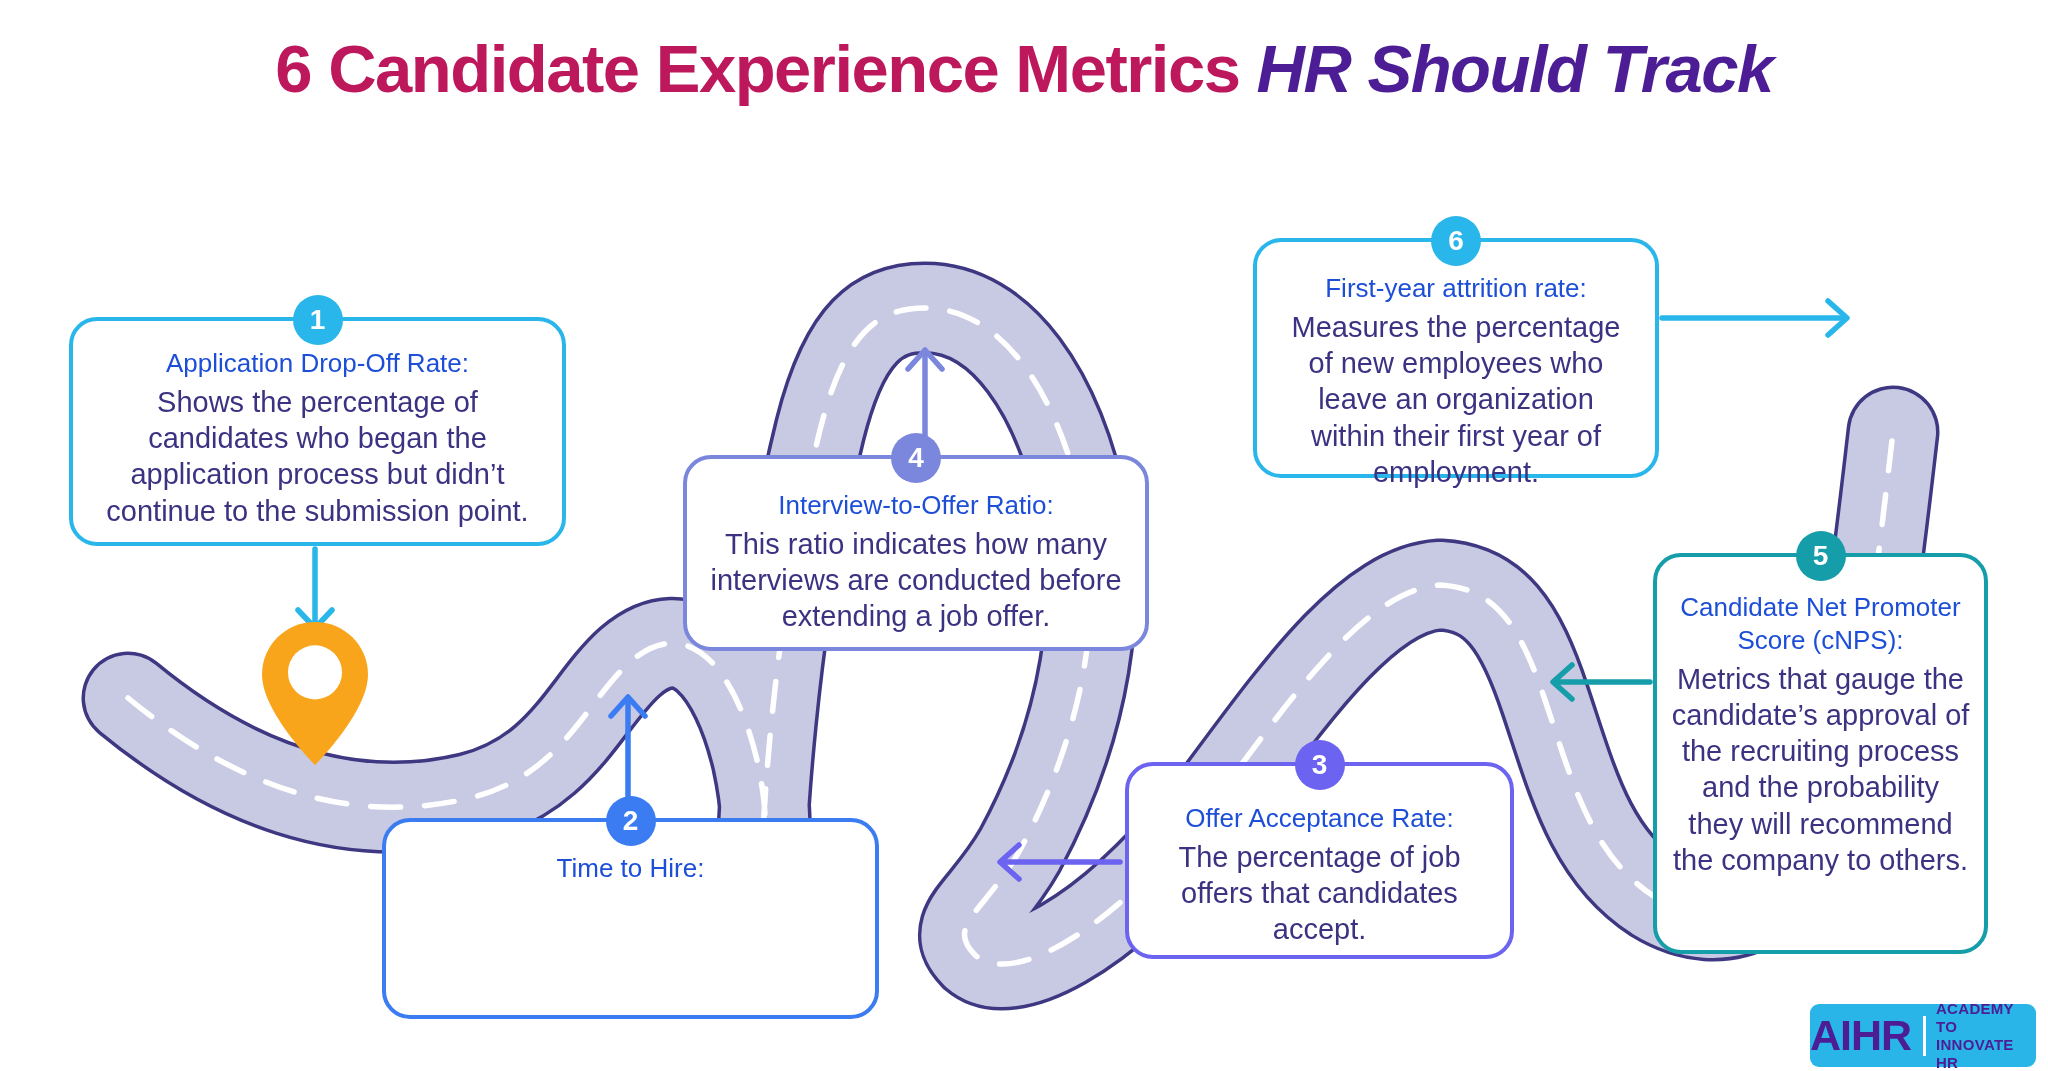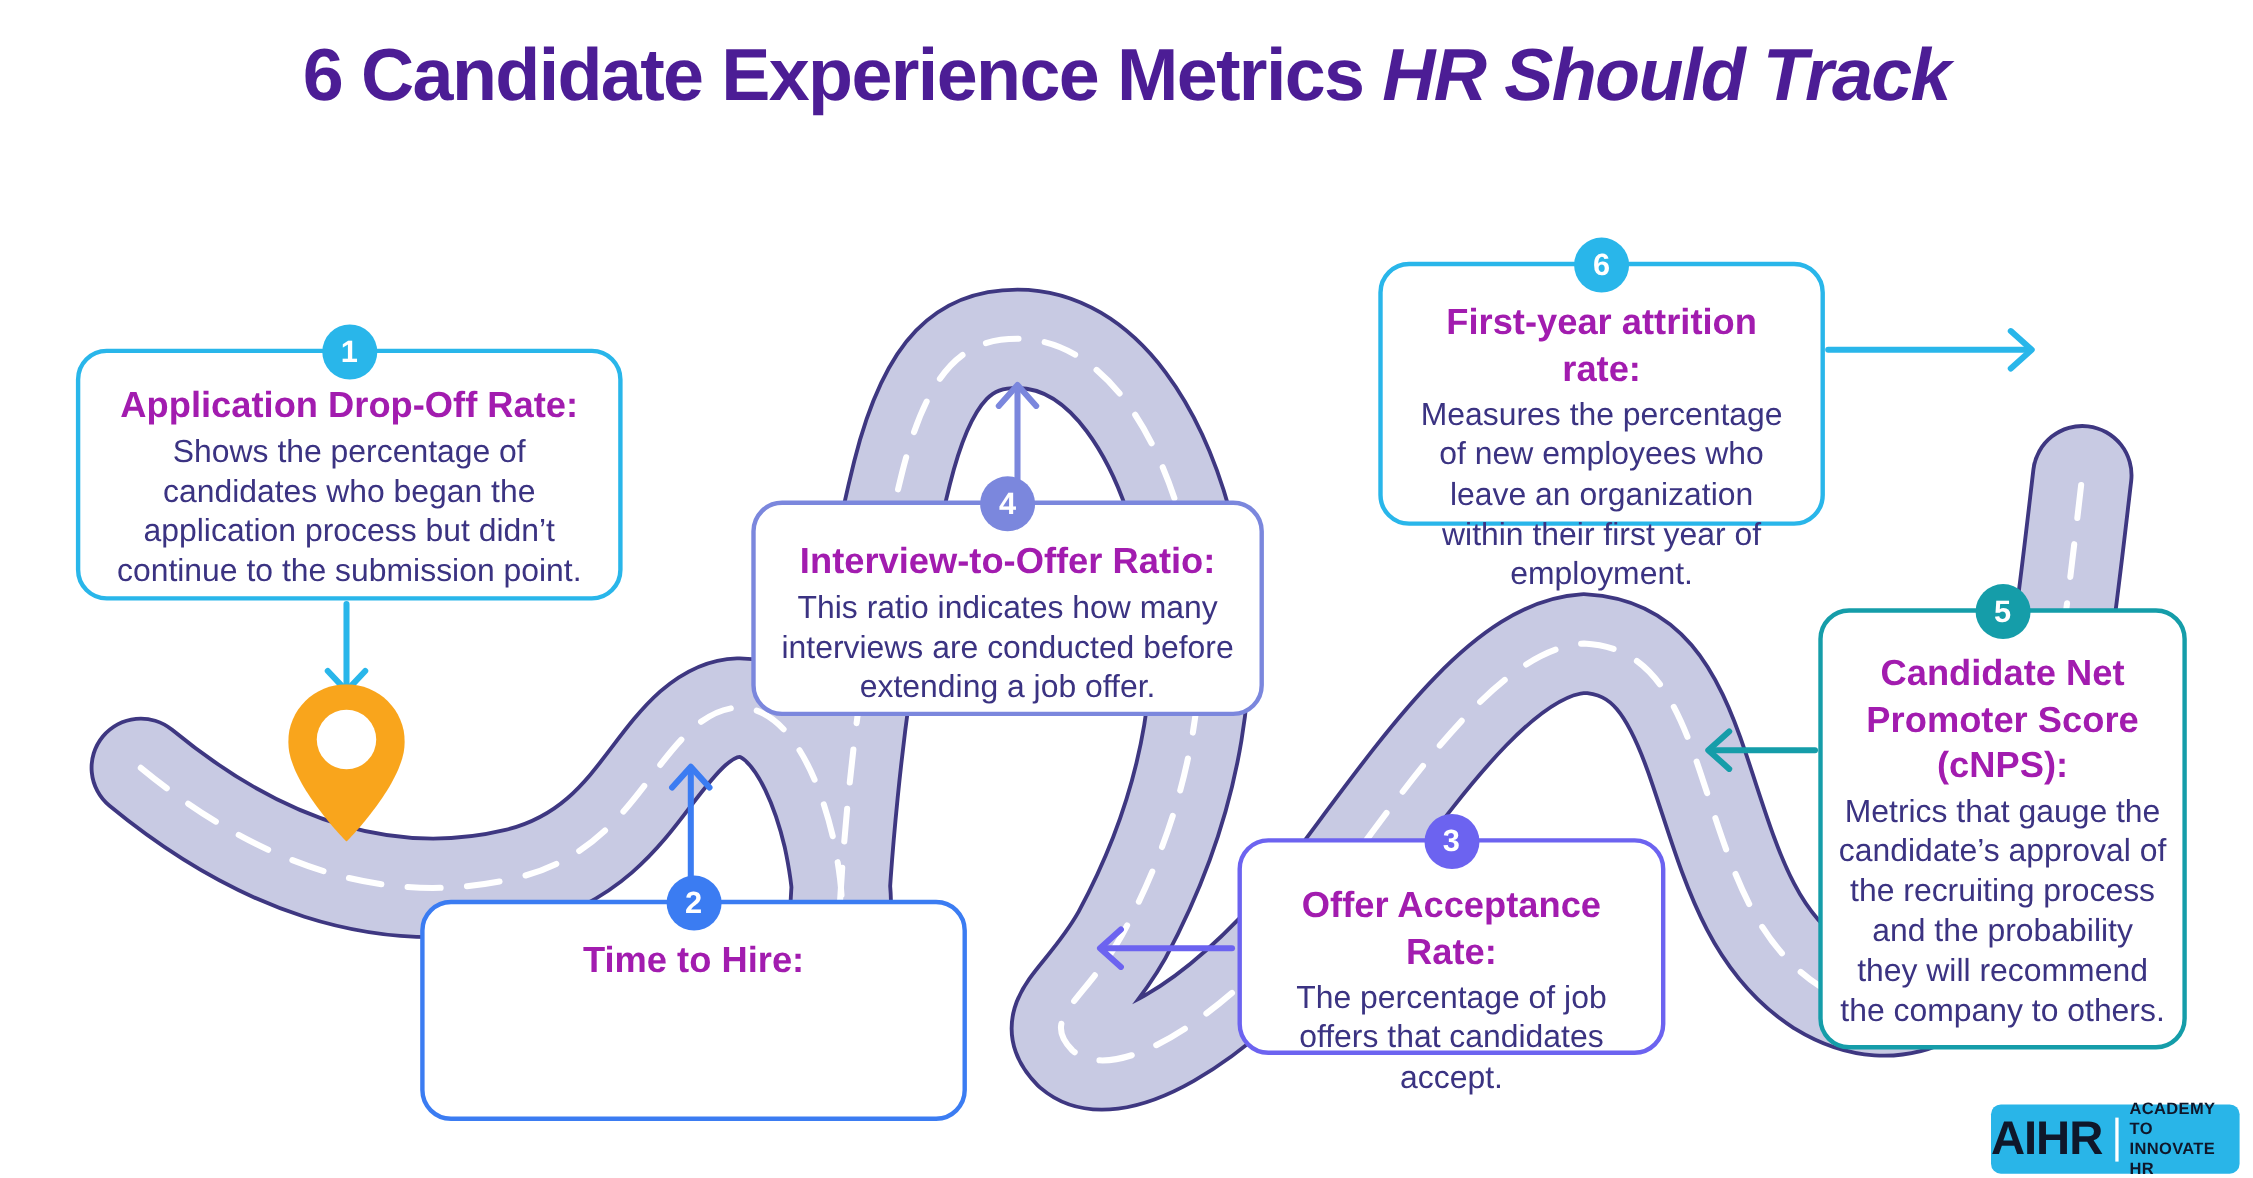--- a/index.html
+++ b/index.html
@@ -14,31 +14,31 @@
   }
   .metric-card{
     position:absolute;background:#ffffff;border:4px solid #29b6ea;border-radius:28px;
     box-sizing:border-box;text-align:center;padding:30px 22px 10px;
   }
   .metric-card .badge{
     position:absolute;top:-26px;left:50%;transform:translateX(-50%);
     width:50px;height:50px;border-radius:50%;background:#29b6ea;color:#fff;
     font-size:28px;font-weight:700;display:flex;align-items:center;justify-content:center;
   }
-  .metric-card h3{margin:0 0 4px;font-size:33px;line-height:1.26;font-weight:700;color:#a21caf;}
+  .metric-card h3{margin:0 0 4px;font-size:26px;line-height:1.26;font-weight:400;color:#1d4ed8;}
   .metric-card p{margin:0;font-size:29px;line-height:1.25;font-weight:400;color:#3b3382;}
   .card-1{left:69px;top:317px;width:497px;height:229px;padding-top:26px;}
   .card-2{left:382px;top:818px;width:497px;height:201px;}
   .card-3{left:1125px;top:762px;width:389px;height:197px;padding-top:36px;}
   .card-4{left:683px;top:455px;width:466px;height:196px;}
   .card-5{left:1653px;top:553px;width:335px;height:401px;padding-top:34px;padding-left:14px;padding-right:14px;}
   .card-6{left:1253px;top:238px;width:406px;height:240px;}
   .logo{
     position:absolute;left:1810px;top:1004px;width:226px;height:63px;border-radius:9px;
-    background:#29b5e8;color:#0f172a;display:flex;align-items:center;justify-content:center;
+    background:#29b5e8;color:#4c1d95;display:flex;align-items:center;justify-content:center;
   }
   .logo .brand{font-size:43px;font-weight:700;letter-spacing:-1px;line-height:1;}
   .logo .divider{width:3px;height:40px;background:#ffffff;margin:0 10px 0 12px;}
   .logo .tagline{font-size:15px;font-weight:700;line-height:1.2;text-align:left;letter-spacing:.3px;}
 </style>
 </head>
 <body>
 
 <div class="stage">
 
@@ -111,21 +111,21 @@
       <use href="#pin" x="0" y="0" width="40" height="54" transform="translate(262,622) scale(2.65)"></use>
       <use href="#pin" transform="translate(575,514) scale(2.65)"></use>
       <use href="#pin" transform="translate(872,179) scale(2.65)"></use>
       <use href="#pin" transform="translate(907,747) scale(2.65)"></use>
       <use href="#pin" transform="translate(1457,522) scale(2.65)"></use>
       <use href="#pin" transform="translate(1840,252) scale(2.65)"></use>
     </g>
   </svg>
 
   <div class="page-title">
-    <span style="color: #4c1d95;">6 Candidate Experience Metrics</span>
+    <span style="color: #be185d;">6 Candidate Experience Metrics</span>
     <span> </span>
     <span style="color: #4c1d95; font-style: italic;">HR Should Track</span>
   </div>
 
   <div class="metric-card card-1" style="border-color: rgb(41, 182, 234);">
     <div class="badge" style="background-color: rgb(41, 182, 234);">1</div>
     <h3>Application Drop-Off Rate:</h3>
     <p>Shows the percentage of candidates who began the application process but didn’t continue to the submission point.</p>
   </div>
 

